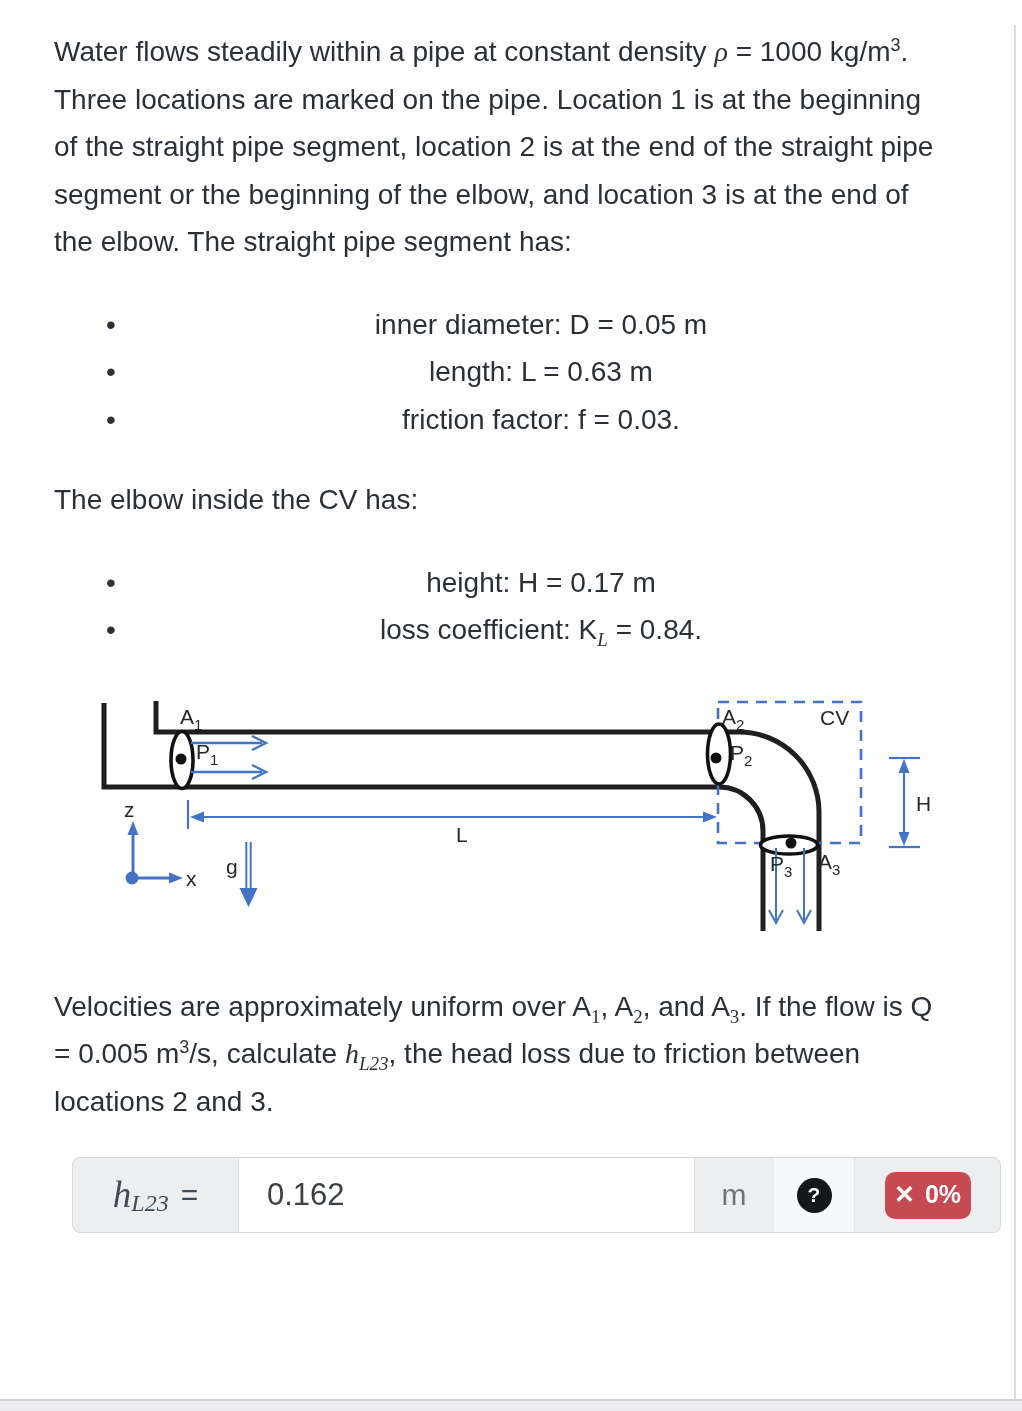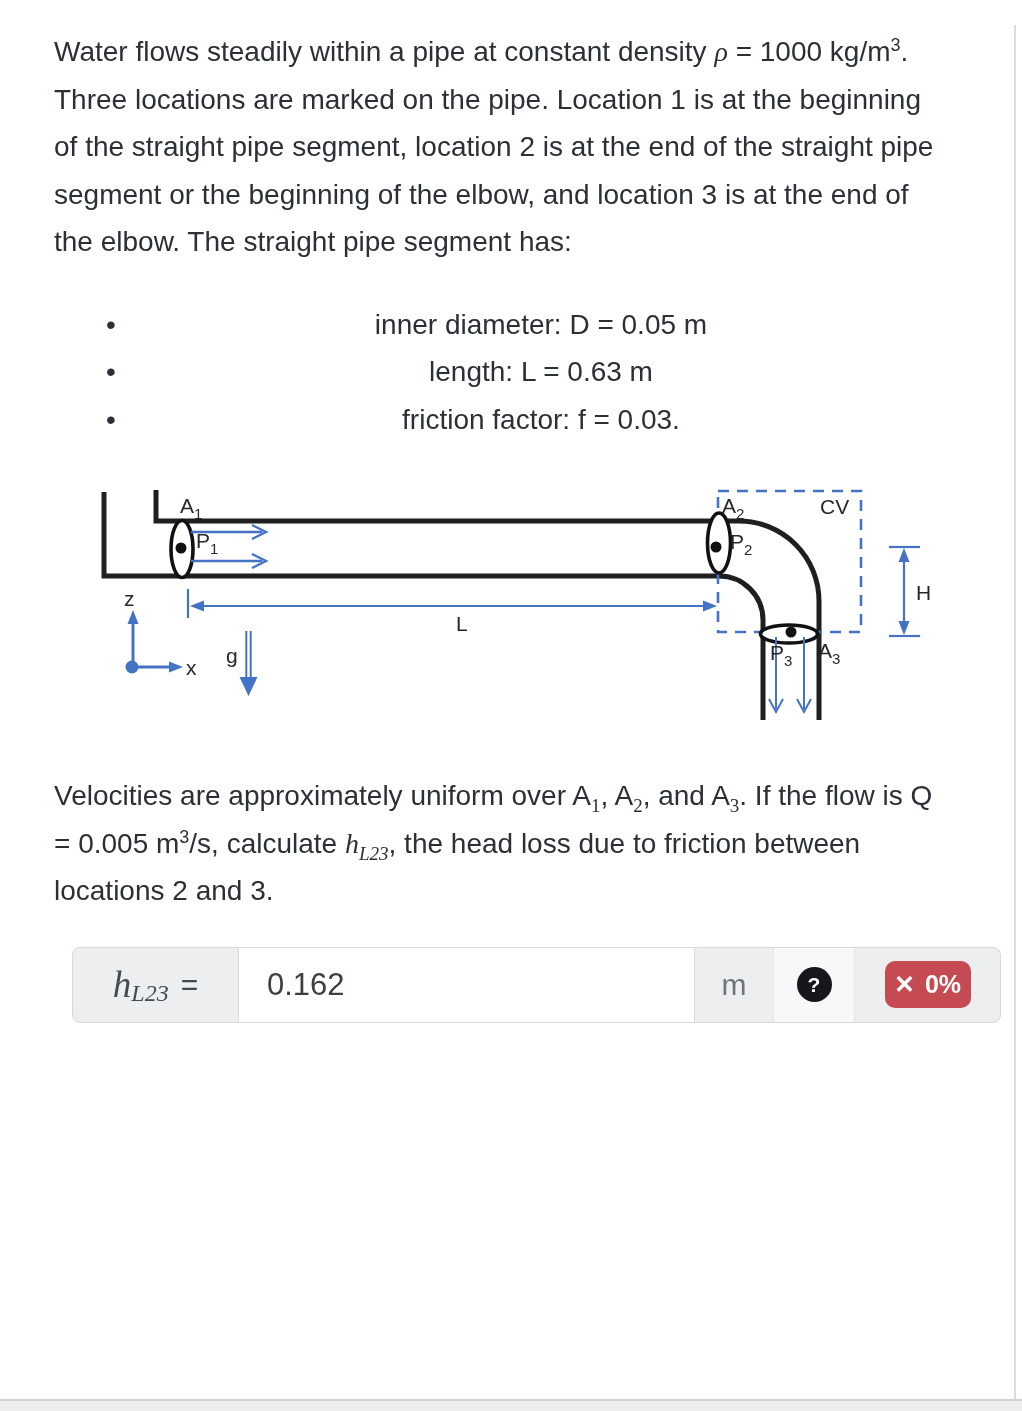--- a/index.html
+++ b/index.html
@@ -62,22 +62,25 @@
 <main class="content">
 
   <p class="para"><span>Water flows steadily within a pipe at constant density </span><span class="mvar">ρ</span><span> = 1000 kg/m</span><sup class="msup">3</sup><span>. Three locations are marked on the pipe. Location 1 is at the beginning of the straight pipe segment, location 2 is at the end of the straight pipe segment or the beginning of the elbow, and location 3 is at the end of the elbow. The straight pipe segment has:</span></p>
 
   <ul class="blist">
     <li>inner diameter: D = 0.05 m</li>
     <li>length: L = 0.63 m</li>
     <li>friction factor: f = 0.03.</li>
   </ul>
 
+  <p class="para intro">The elbow inside the CV has:</p>
 
   <ul class="blist">
+    <li>height: H = 0.17 m</li>
+    <li><span>loss coefficient: K</span><sub class="msub it">L</sub><span> = 0.84.</span></li>
   </ul>
 
   <div class="diagram">
     <svg width="900" height="265" viewBox="0 0 900 265">
 
       <path d="M 80 11 V 42 H 663 A 80 80 0 0 1 743 122 V 241" fill="none" stroke="#1f1f1f" stroke-width="5"></path>
       <path d="M 28 13 V 97 H 643 A 44 44 0 0 1 687 141 V 241" fill="none" stroke="#1f1f1f" stroke-width="5"></path>
 
       <rect x="642" y="12" width="143" height="141" fill="none" stroke="#4472c4" stroke-width="2.6" stroke-dasharray="11 8"></rect>
 

